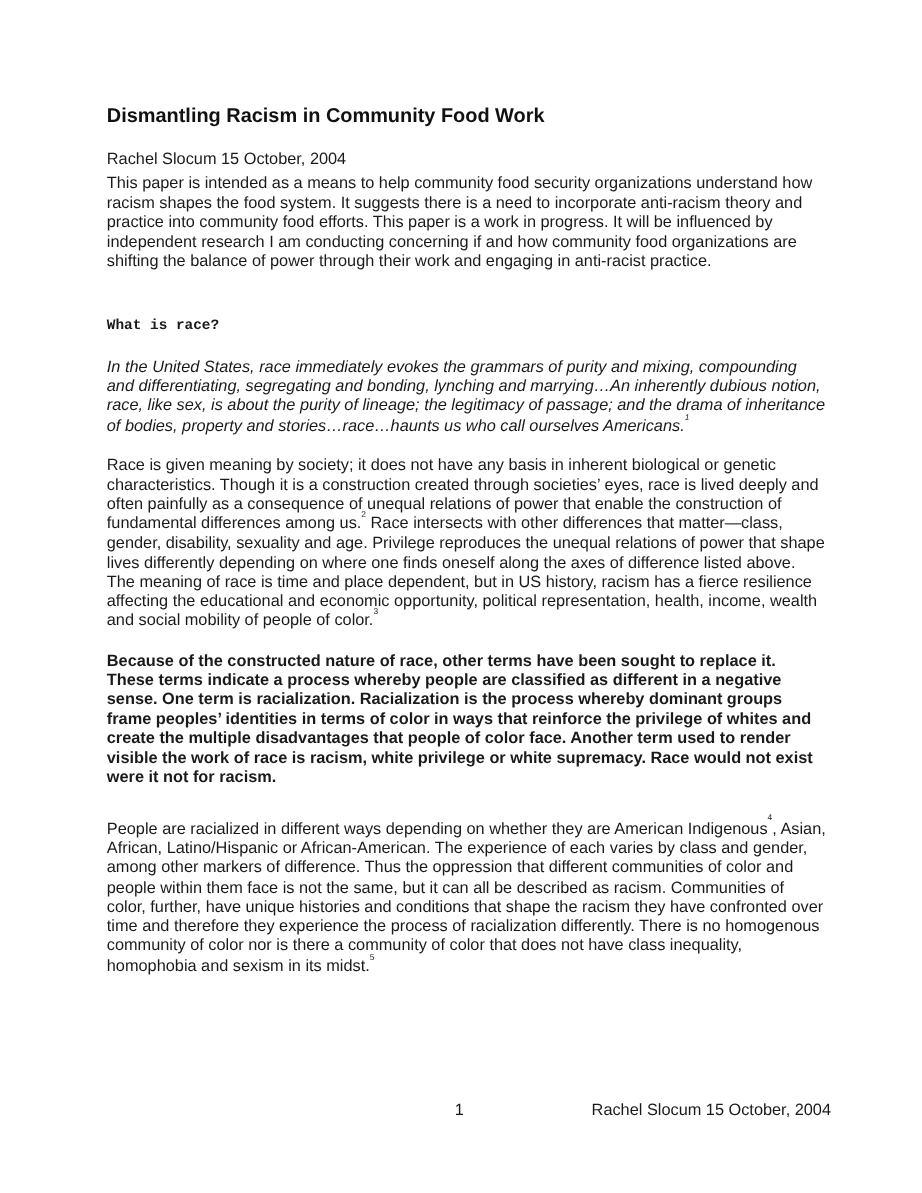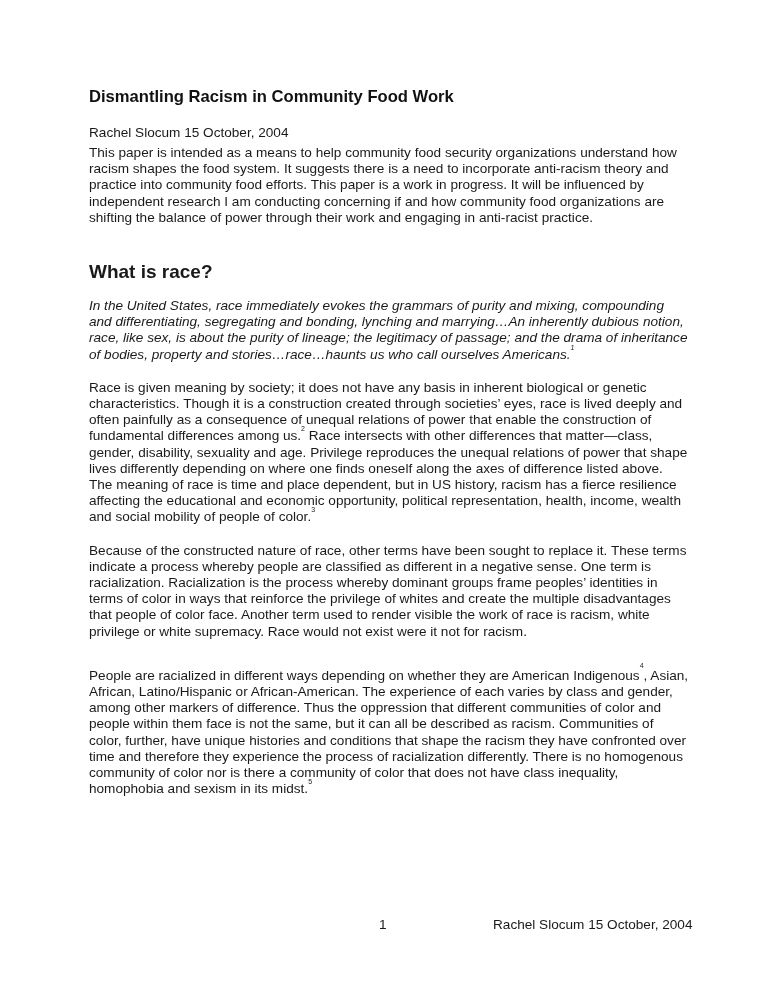--- a/index.html
+++ b/index.html
@@ -4,23 +4,23 @@
   <style>
     html, body { margin: 0; padding: 0; background: #ffffff; }
     body { width: 768px; height: 994px; position: relative; overflow: hidden;
            font-family: "Liberation Sans", sans-serif; color: #1a1a1a; }
     .page { position: absolute; left: 0; top: 0; width: 768px; height: 740px; }
     .content { position: absolute; left: 89px; top: 87px; width: 600px; }
     .title { font-size: 16.6px; font-weight: bold; margin: 0; line-height: 20px; color: #111; }
     .byline { font-size: 13.6px; margin: 17px 0 0 0; line-height: 17px; }
     p { font-size: 13.6px; line-height: 16.2px; margin: 0; }
     .intro { margin-top: 4px; }
-    .heading { font-size: 19px; font-weight: bold; margin-top: 37px; line-height: 17px; }
+    .heading { font-size: 12px; font-weight: bold; margin-top: 37px; line-height: 17px; font-family: Liberation Mono, monospace; }
     .quote { font-style: italic; margin-top: 18px; }
-    .para { margin-top: 17px; }
+    .para { margin-top: 17px; font-weight: bold; }
     .p2 { margin-top: 17px; }
     .p4 { margin-top: 26px; }
     sup { font-size: 7px; vertical-align: 9px; line-height: 0; }
     .fn4 { vertical-align: 12px; }
     .footer { position: absolute; top: 916px; font-size: 13.6px; line-height: 17px; }
     .footer-page { left: 379px; }
     .footer-author { left: 493px; }
   </style>
 </head>
 <body>

